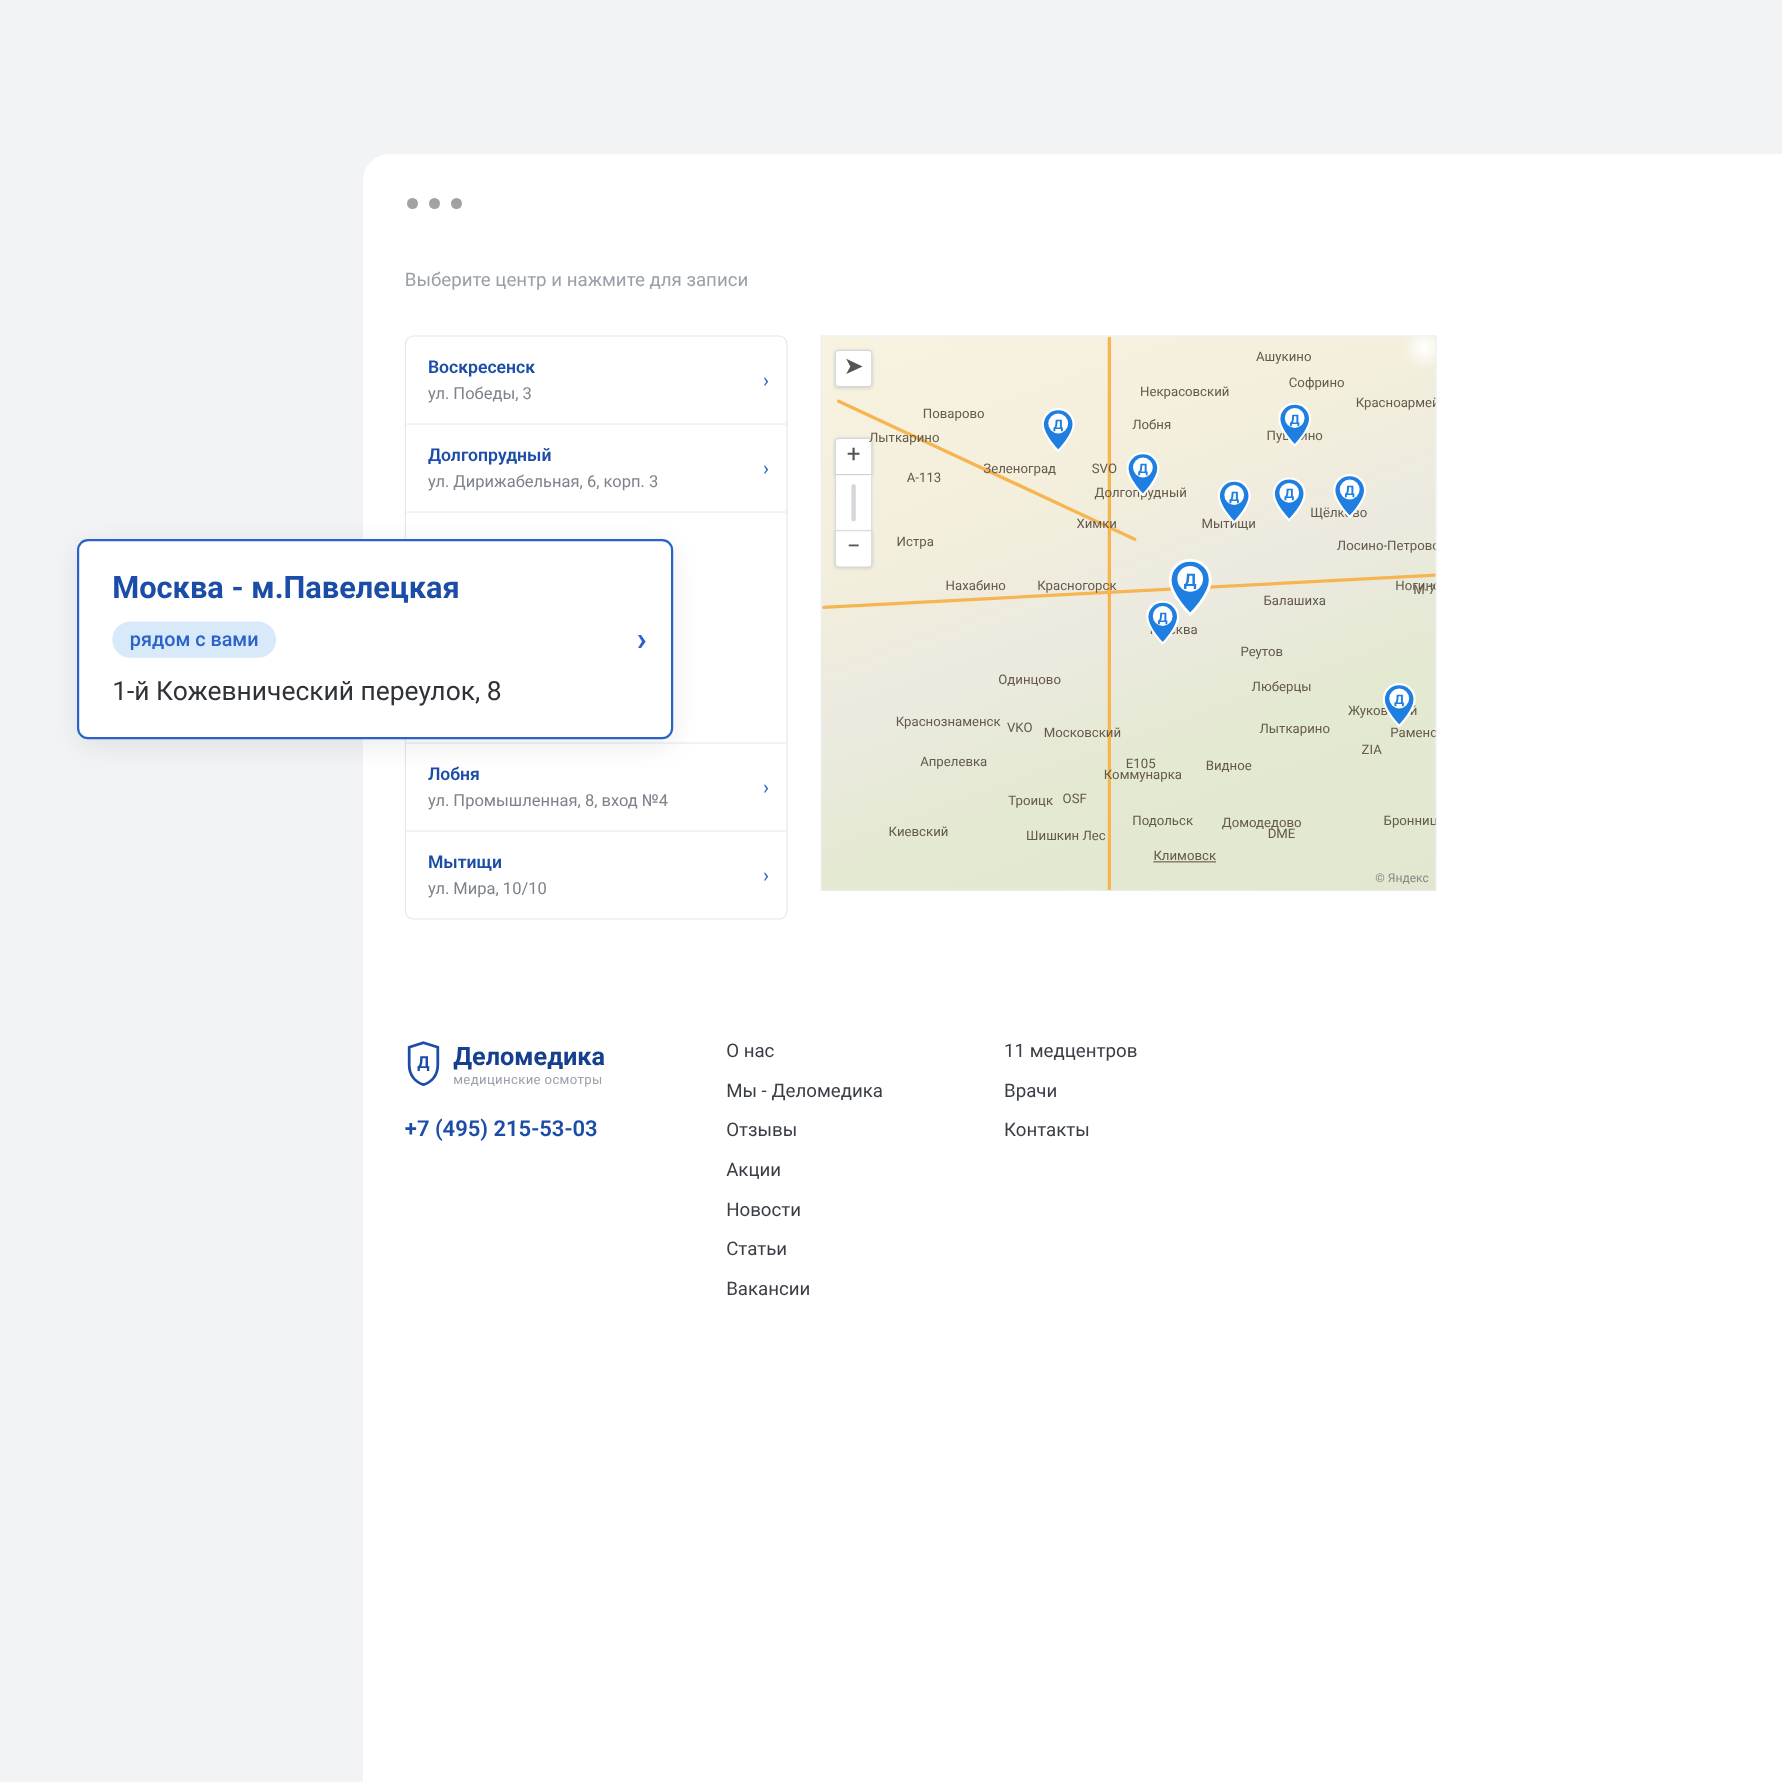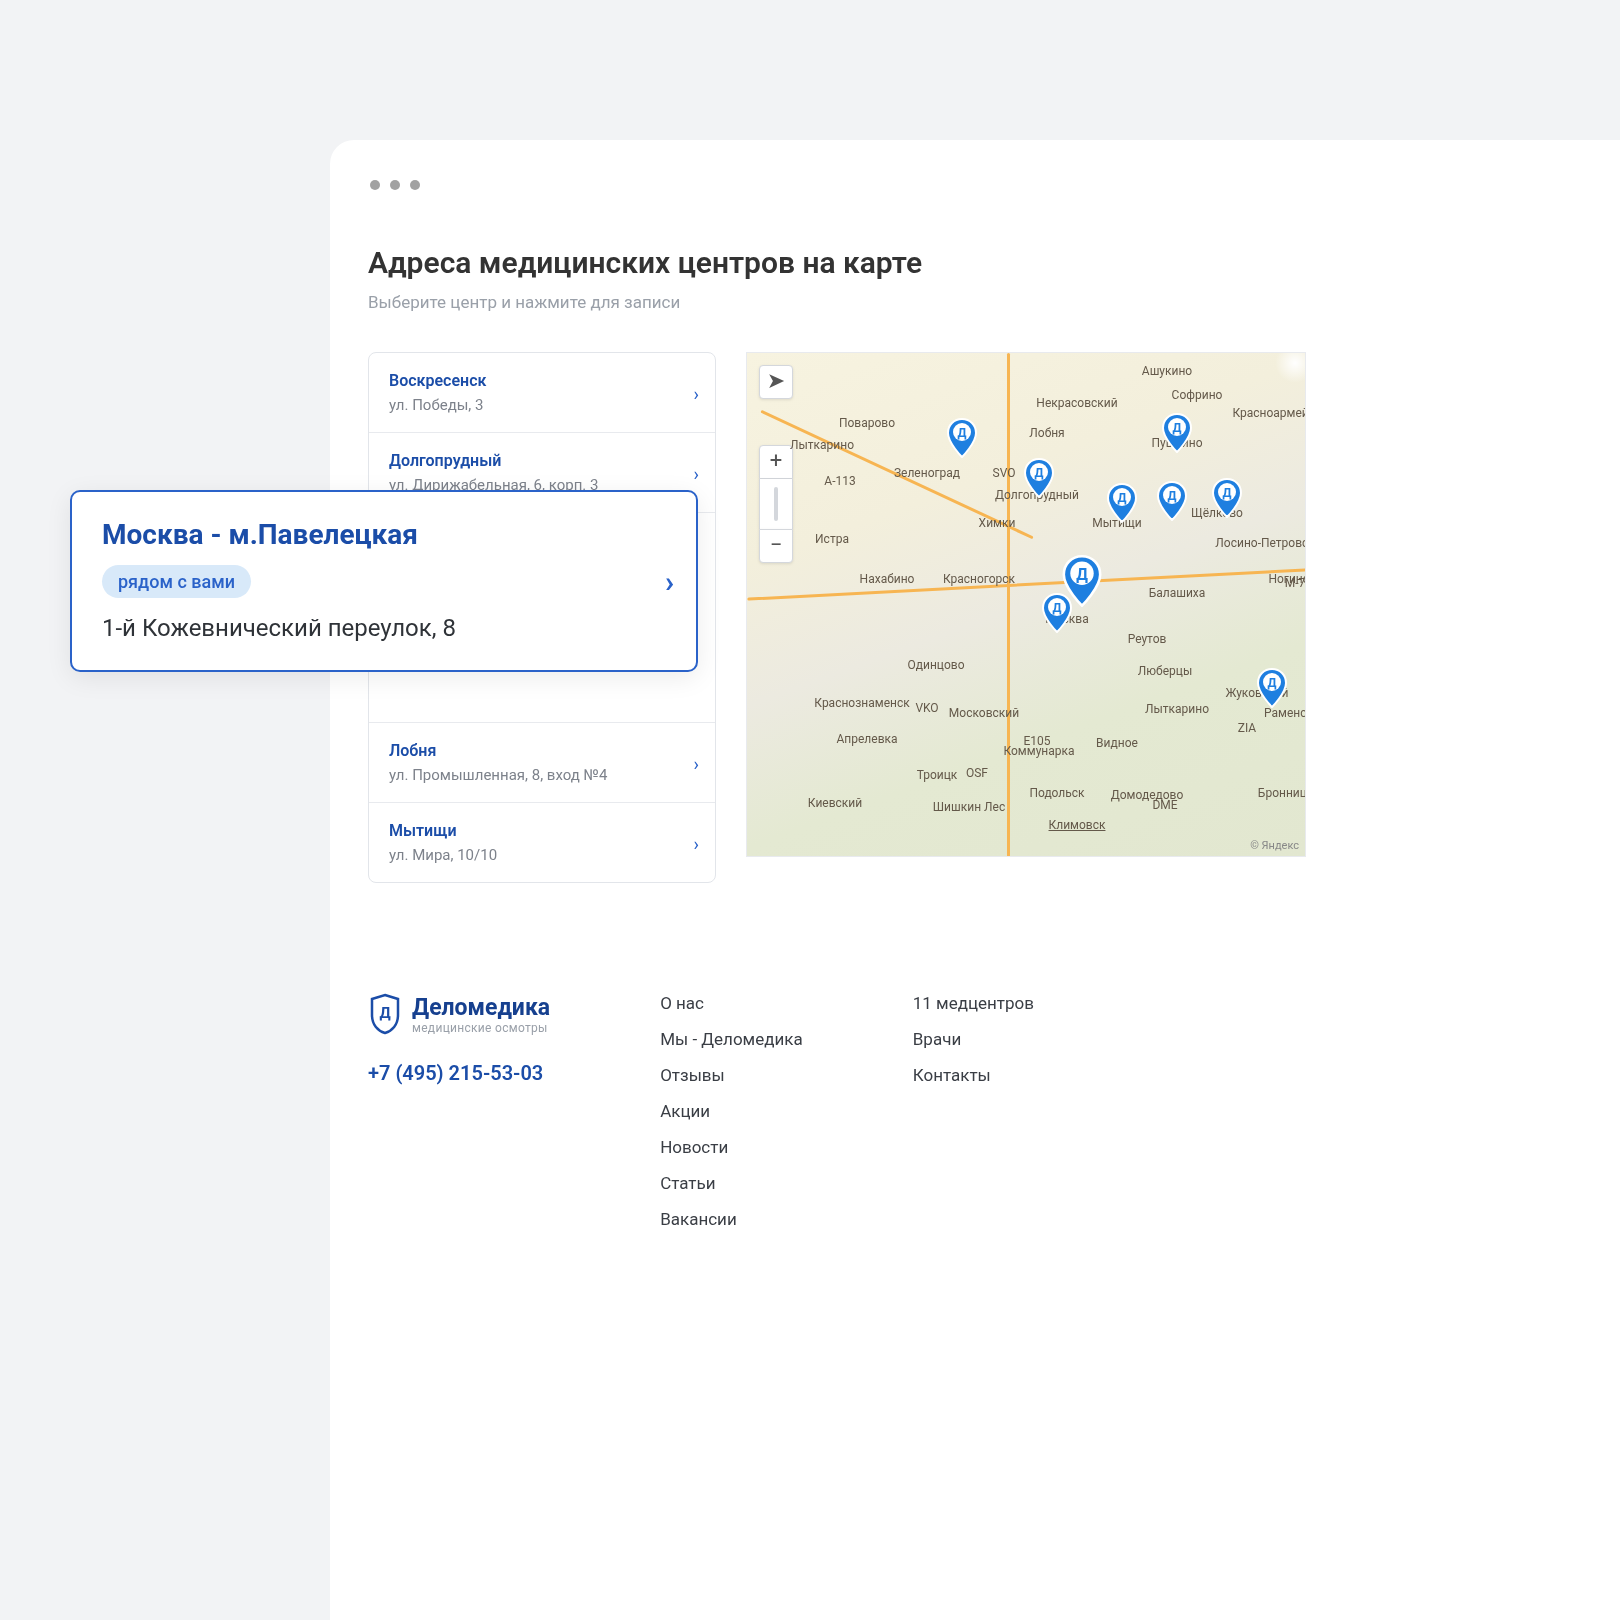--- a/index.html
+++ b/index.html
@@ -41,21 +41,21 @@
   .li-addr { color:#7d828b; font-size:15px;}
   .li-chevron {
     position:absolute; right:16px; top:50%; transform:translateY(-50%);
     color:#2a62c9; font-size:18px;
   }
   .spacer { height:210px; border-bottom:1px solid #e8eaee;}
   
   .featured {
     position:absolute;
     left:70px; top:490px;
-    width:628px;
+    width:542px;
     background:#fff;
     border:2px solid #2a62c9;
     border-radius:10px;
     padding:26px 30px 28px;
     box-shadow:0 6px 26px rgba(0,0,0,.08);
     z-index:10;
   }
   .featured .f-title { color:#1b4da8; font-size:28px; font-weight:700; margin-bottom:14px;}
   .featured .badge {
     display:inline-block;
@@ -126,21 +126,20 @@
 <body>
 
 <div class="window">
   <div class="traffic">
     <span></span>
       <span></span>
       <span></span>
   </div>
 
   <div class="content">
-    <h1 class="title">Адреса медицинских центров на карте</h1>
     <p class="subtitle">Выберите центр и нажмите для записи</p>
 
     <div class="main-row">
       <div class="list">
         <div class="list-item">
           <div class="li-name">Воскресенск</div>
           <div class="li-addr">ул. Победы, 3</div>
           <div class="li-chevron">›</div>
         </div>
         <div class="list-item">

